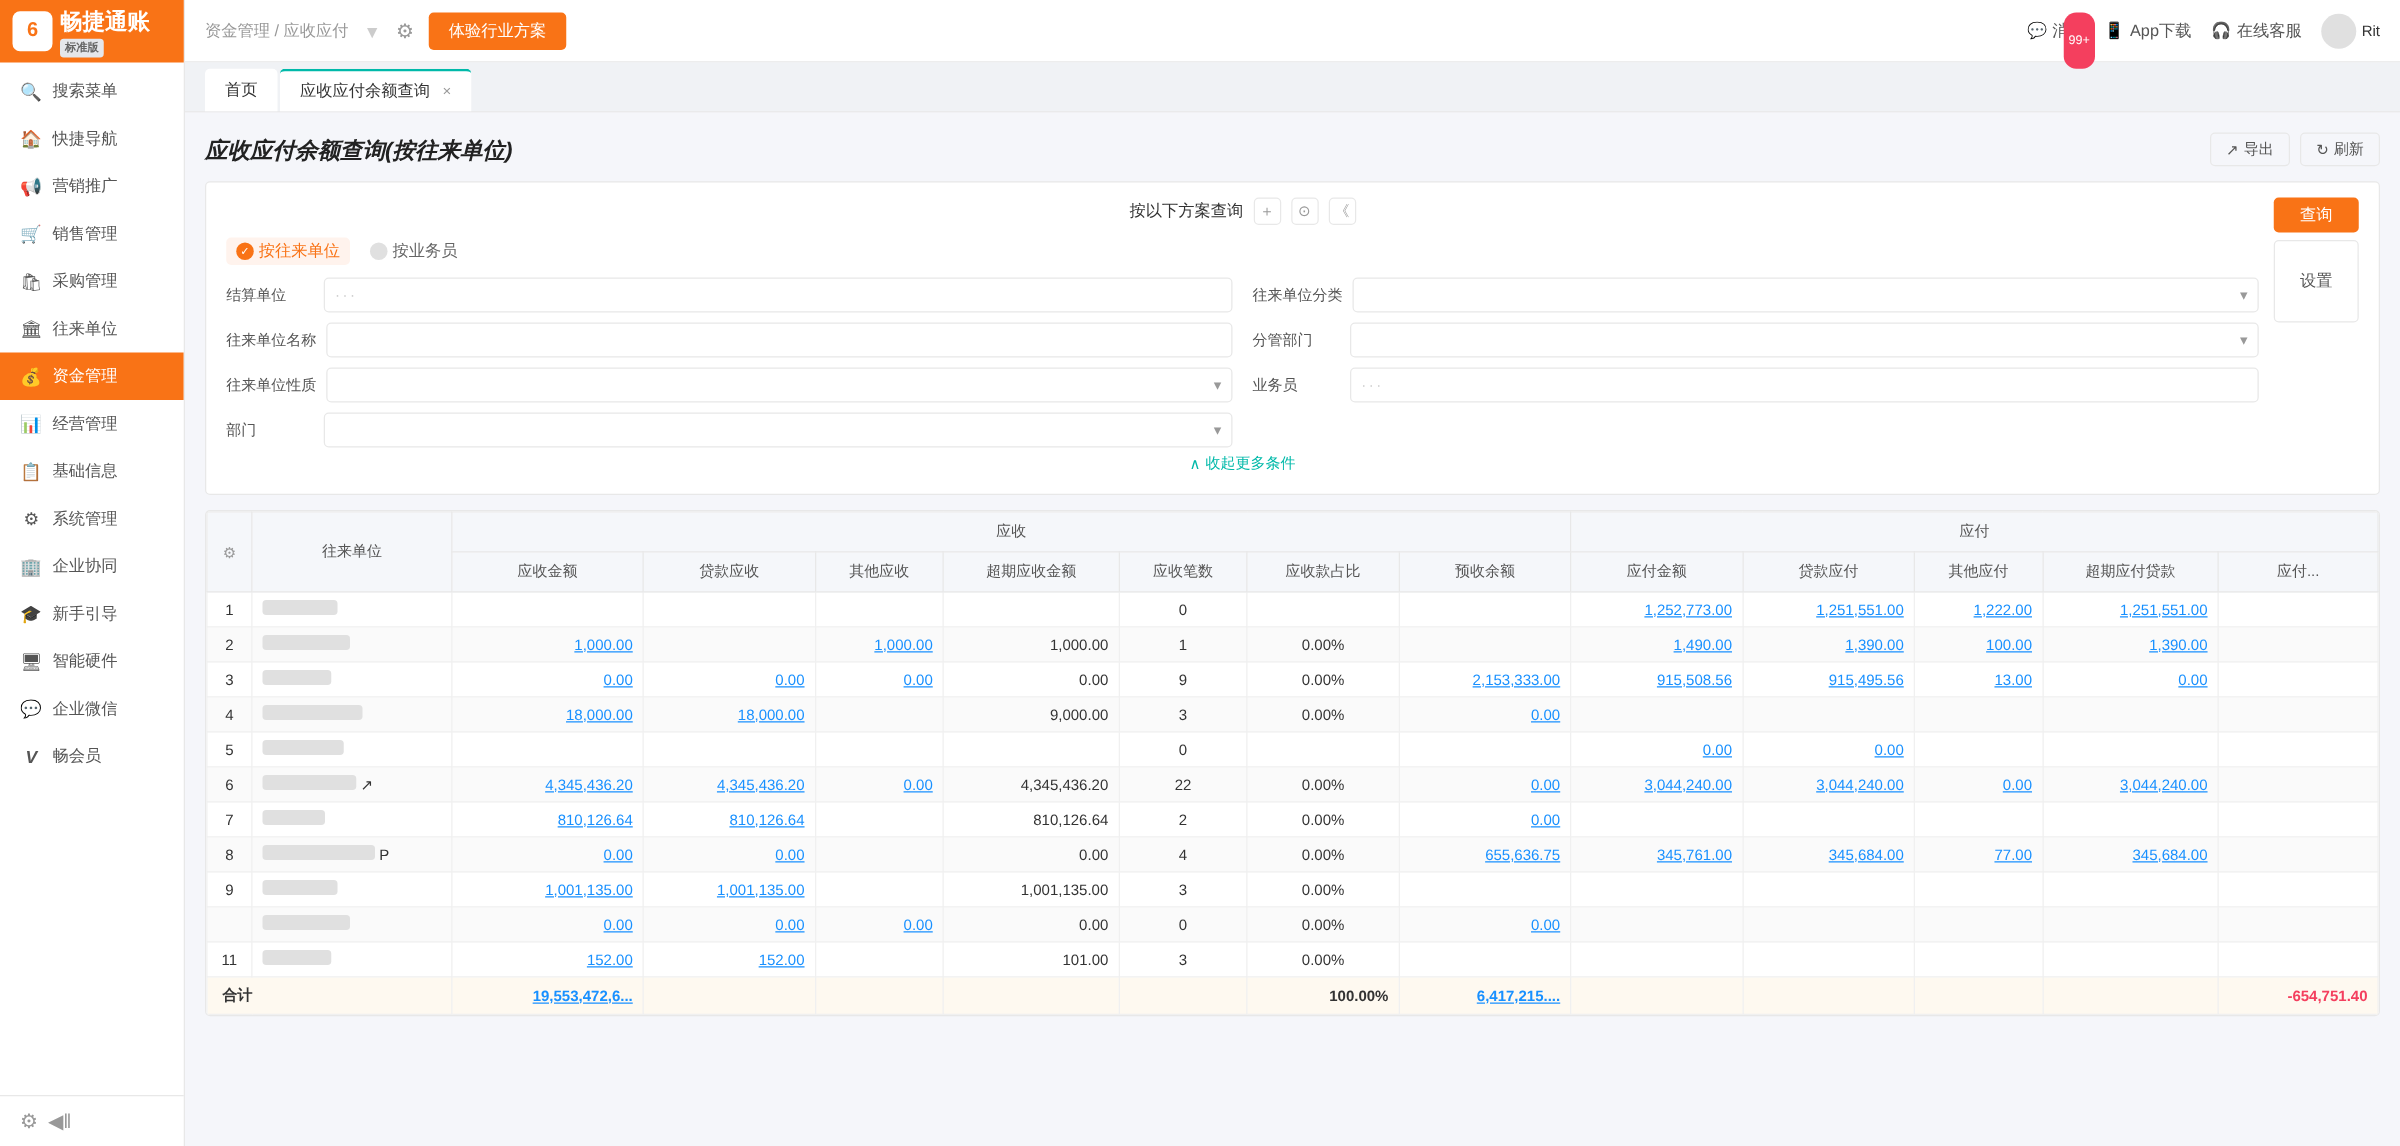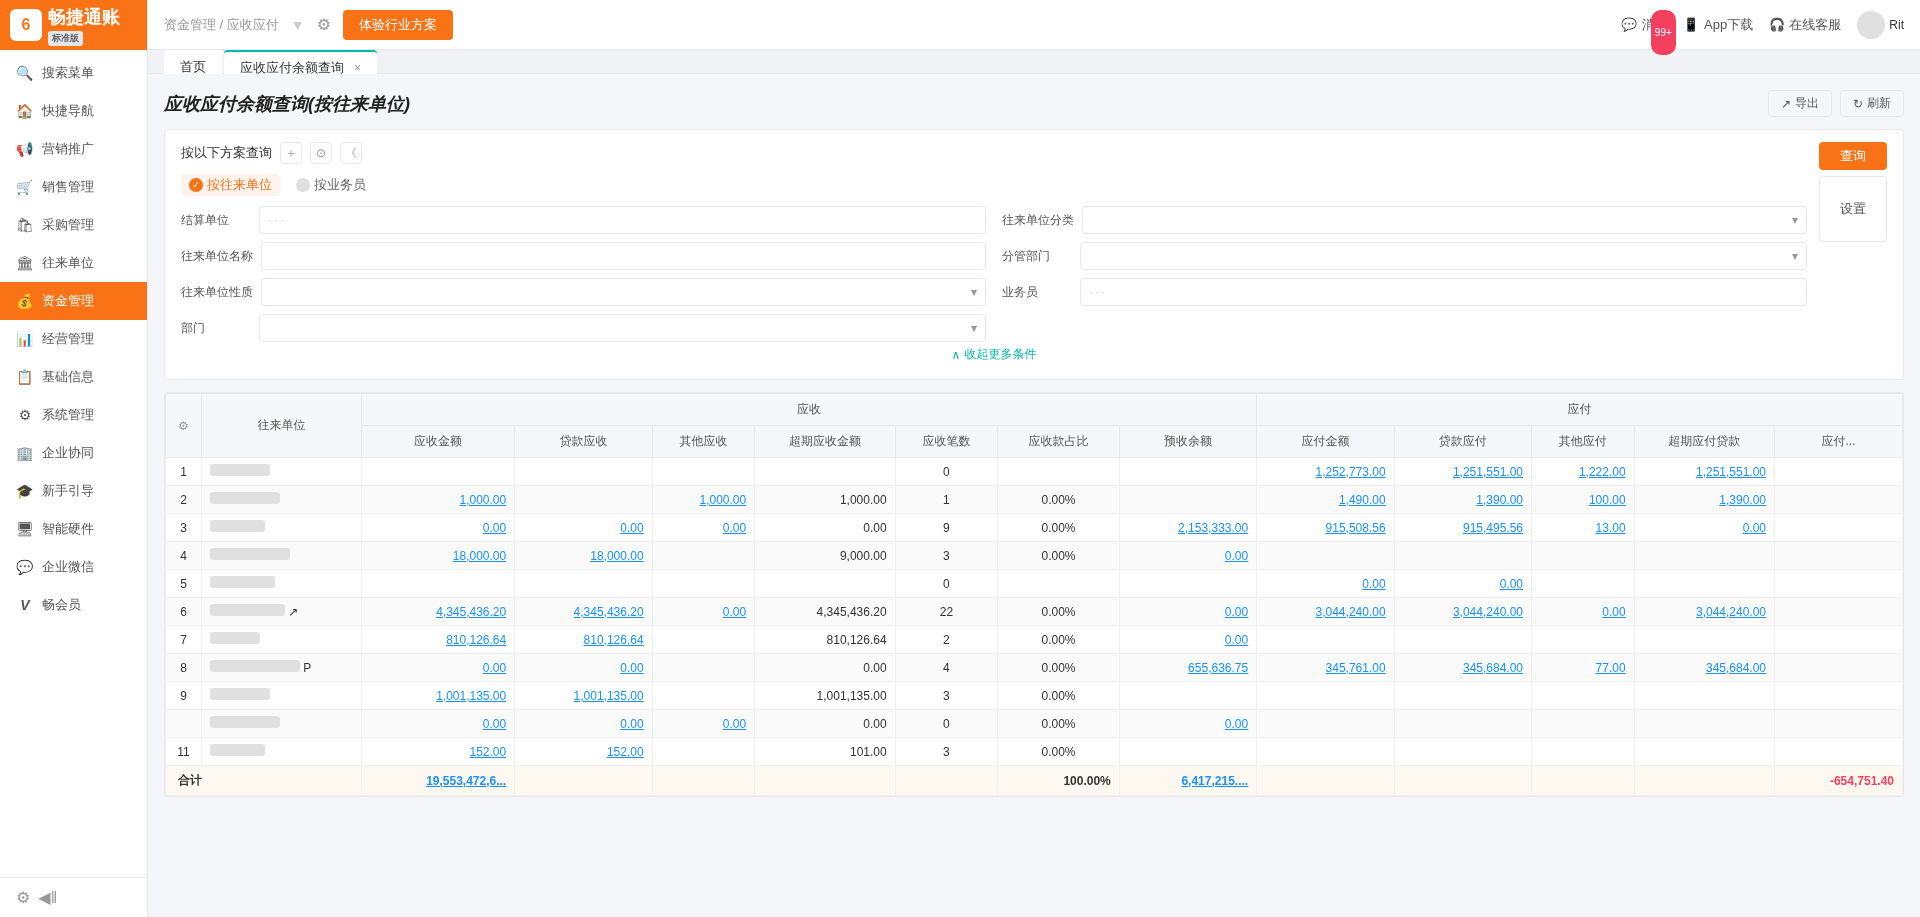--- a/index.html
+++ b/index.html
@@ -32,37 +32,37 @@
     .topbar-spacer { flex: 1; }
     .topbar-right { display: flex; align-items: center; gap: 16px; }
     .topbar-msg { display: flex; align-items: center; gap: 4px; color: #555; font-size: 13px; cursor: pointer; position: relative; }
     .badge-red { background: #f43f5e; color: white; font-size: 10px; padding: 17px 4px; border-radius: 10px; position: absolute; top: -6px; right: -8px; }
     .topbar-app { display: flex; align-items: center; gap: 4px; color: #555; font-size: 13px; cursor: pointer; }
     .topbar-service { display: flex; align-items: center; gap: 4px; color: #555; font-size: 13px; cursor: pointer; }
     .topbar-user { display: flex; align-items: center; gap: 4px; }
     .avatar { width: 28px; height: 28px; border-radius: 50%; background: #e0e0e0; }
 
     
-    .tabbar { height: 24px; background: #f0f2f5; display: flex; align-items: flex-start; padding: 0 16px; border-bottom: 1px solid #e8e8e8; }
+    .tabbar { height: 40px; background: #f0f2f5; display: flex; align-items: flex-end; padding: 0 16px; border-bottom: 1px solid #e8e8e8; }
     .tab { height: 34px; padding: 0 16px; display: flex; align-items: center; gap: 6px; cursor: pointer; border-radius: 4px 4px 0 0; font-size: 13px; color: #555; background: #e0e2e5; margin-right: 2px; }
     .tab.active { background: white; color: #333; border-top: 2px solid #00b9a9; }
     .tab .close { font-size: 12px; color: #999; margin-left: 4px; cursor: pointer; }
     .tab-home { background: white; color: #333; }
 
     
     .page { flex: 1; overflow: auto; padding: 16px; background: #f5f6fa; }
     .page-header { display: flex; align-items: center; justify-content: space-between; margin-bottom: 12px; }
     .page-title { font-size: 18px; font-weight: bold; color: #222; font-style: italic; }
     .page-actions { display: flex; gap: 8px; }
     .btn-export { background: none; border: 1px solid #e8e8e8; padding: 4px 12px; border-radius: 4px; cursor: pointer; font-size: 12px; color: #555; display: flex; align-items: center; gap: 4px; }
     .btn-refresh { background: none; border: 1px solid #e8e8e8; padding: 4px 12px; border-radius: 4px; cursor: pointer; font-size: 12px; color: #555; display: flex; align-items: center; gap: 4px; }
 
     
     .filter-area { background: white; border-radius: 4px; padding: 12px 16px; margin-bottom: 12px; border: 1px solid #e8e8e8; }
-    .filter-header { display: flex; align-items: center; gap: 8px; margin-bottom: 10px; }
+    .filter-header { display: flex; align-items: center; gap: 8px; margin-bottom: 10px; justify-content: center; }
     .filter-header-label { font-size: 13px; color: #333; }
     .filter-icon-btn { width: 22px; height: 22px; border: 1px solid #e8e8e8; border-radius: 4px; display: flex; align-items: center; justify-content: center; cursor: pointer; color: #999; font-size: 12px; }
     .filter-scheme-list { display: flex; gap: 8px; margin-bottom: 10px; }
     .scheme-item { display: flex; align-items: center; gap: 4px; color: #f97316; font-size: 13px; cursor: pointer; padding: 2px 8px; border-radius: 4px; }
     .scheme-item.active { background: #fff3ed; }
     .scheme-item .dot { width: 14px; height: 14px; border-radius: 50%; background: #f97316; display: flex; align-items: center; justify-content: center; }
     .scheme-item .dot span { color: white; font-size: 9px; }
     .scheme-item2 { display: flex; align-items: center; gap: 4px; color: #666; font-size: 13px; cursor: pointer; padding: 2px 8px; }
     .scheme-item2 .dot { width: 14px; height: 14px; border-radius: 50%; background: #e0e0e0; display: flex; align-items: center; justify-content: center; }
     .filter-field { display: flex; align-items: center; flex: 1; min-width: 0; }

